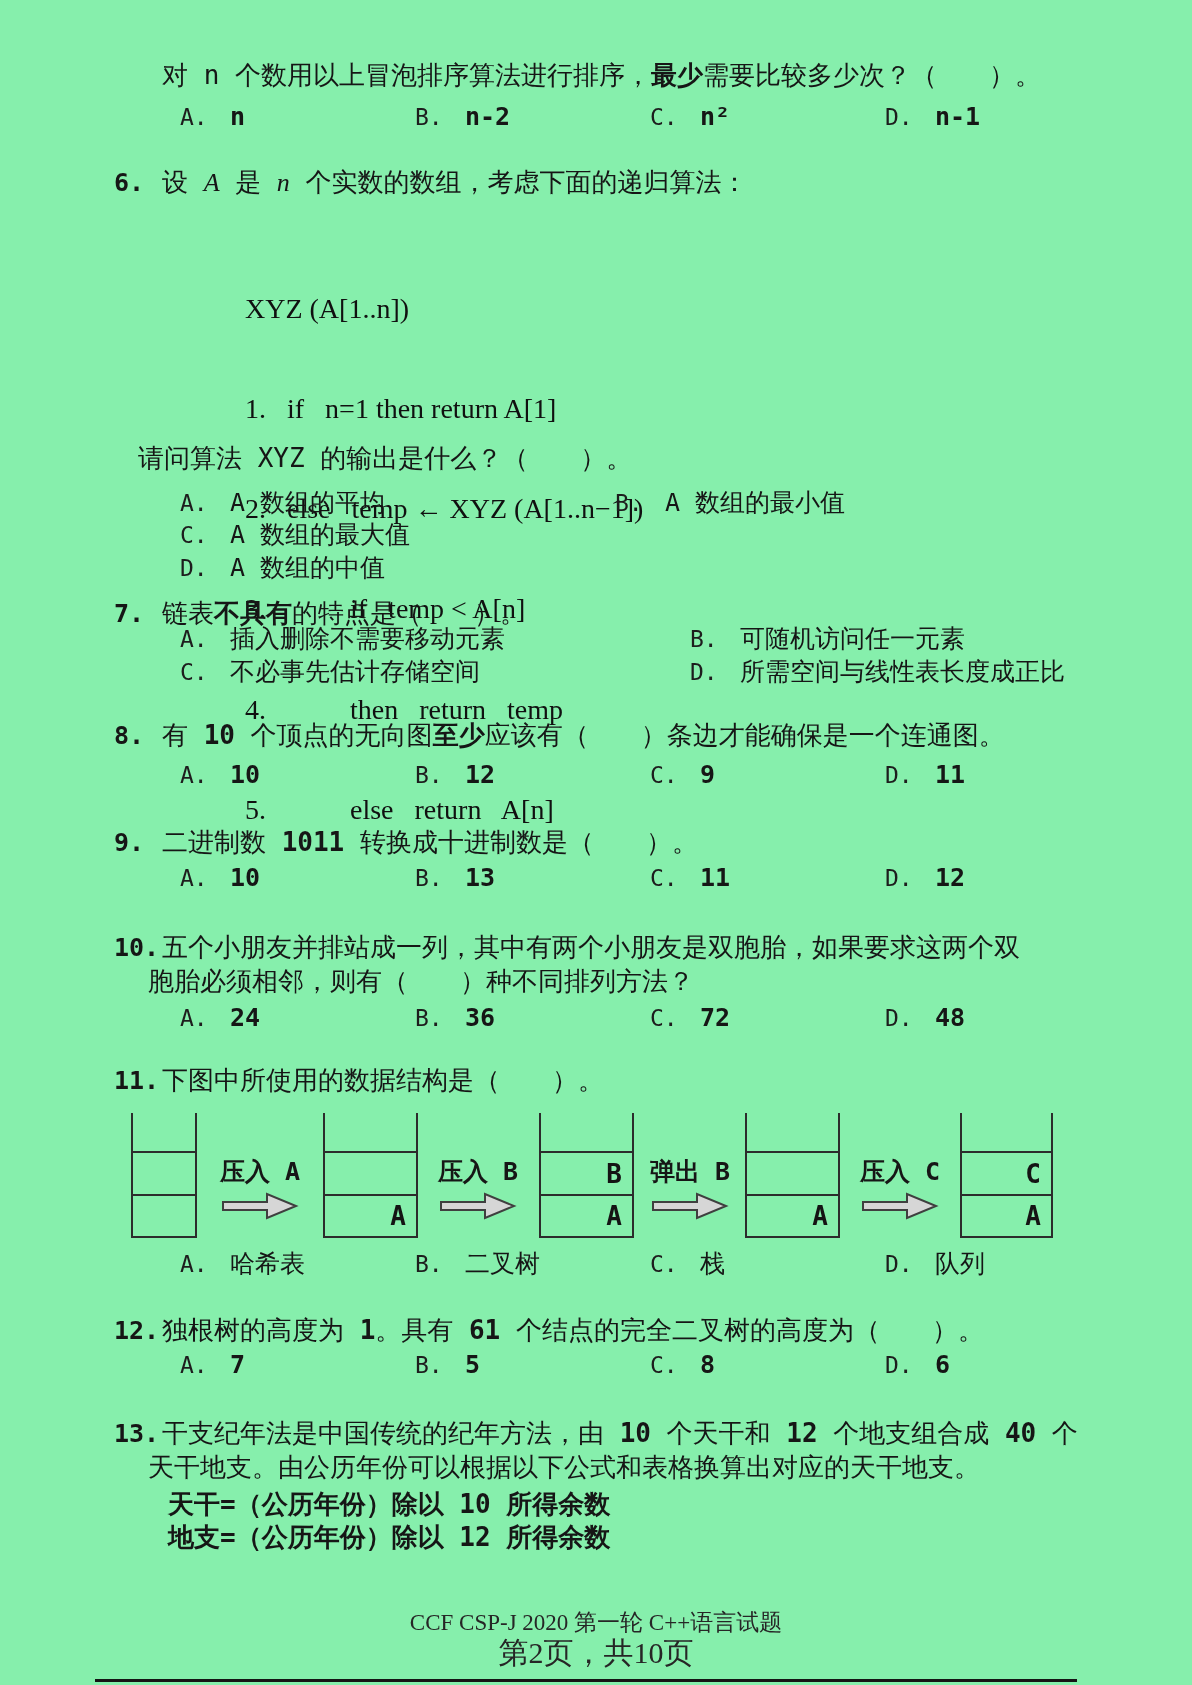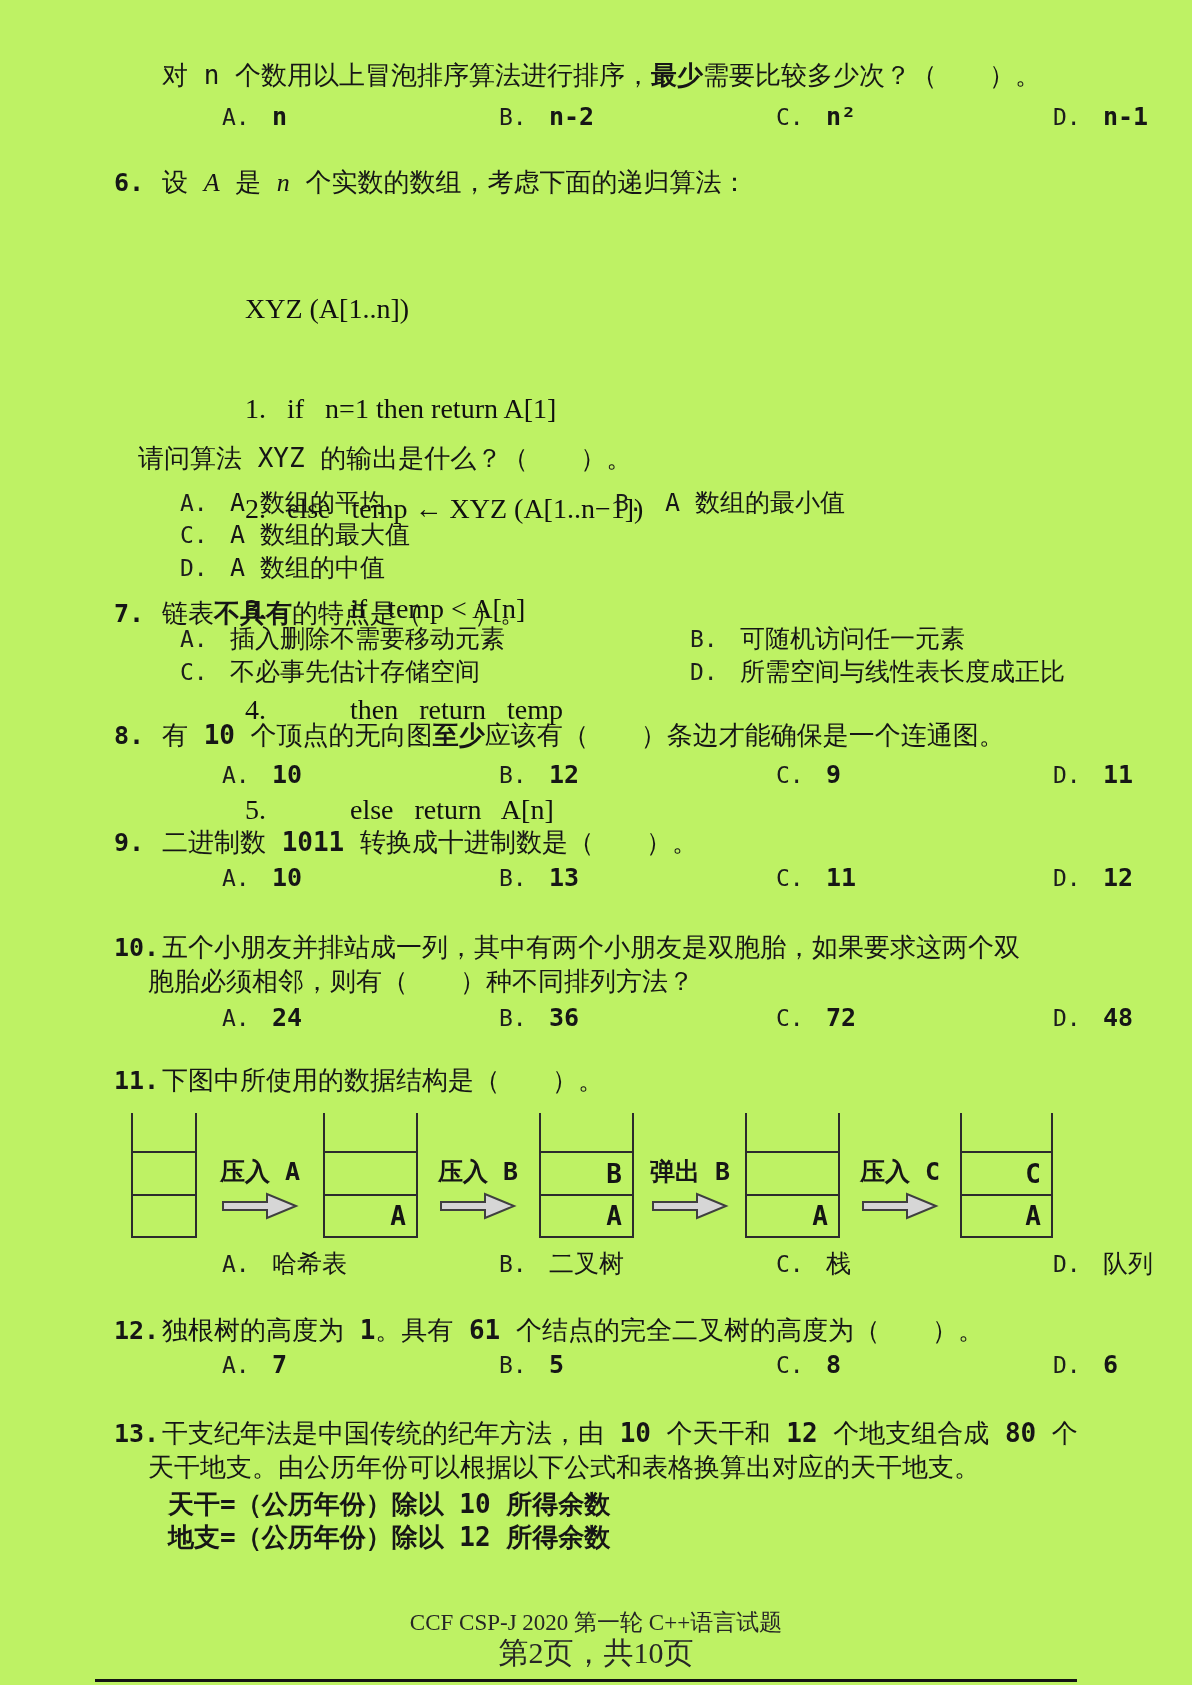--- a/index.html
+++ b/index.html
@@ -1,31 +1,31 @@
 <!DOCTYPE html>
 <html><head>
 <meta charset="utf-8">
 <style>
   html,body{margin:0;padding:0;background:#ffffff;}
   .page{
-    position:relative;width:1192px;height:1685px;background:#bef264;
+    position:relative;width:1192px;height:1685px;background:#86efac;
     overflow:hidden;color:#161616;
     font-family:"DejaVu Sans Mono","Liberation Serif",serif;
   }
   .abs{position:absolute;white-space:nowrap;}
   
   .qline{font-size:26px;line-height:30px;}
   .qnum{display:inline-block;min-width:48px;font-family:"DejaVu Sans Mono",monospace;font-weight:700;font-size:25px;}
   .b{font-weight:700;}
   .num{font-family:"DejaVu Sans Mono",monospace;font-weight:700;}
   .var{font-family:"Liberation Serif","DejaVu Serif",serif;font-style:italic;}
   
   .optrow{display:flex;}
   .opt{white-space:nowrap;}
-  .opt4{width:235px;margin-left:42px;}
+  .opt4{width:235px;}
   .opt6{width:435px;}
   .opt7{width:510px;}
   .olabel{display:inline-block;min-width:50px;font-family:"DejaVu Sans Mono",monospace;font-size:23px;color:#1d1d1d;}
   .oval{font-size:25px;}
   .oval.n{font-family:"DejaVu Sans Mono",monospace;font-weight:700;}
   
   .code{font-family:"Liberation Serif","DejaVu Serif",serif;font-size:28px;line-height:33.4px;white-space:pre;color:#101010;}
   
   .diagram{position:absolute;top:1113px;left:0;width:1192px;height:134px;padding-left:12px;}
   .stack{position:absolute;top:0;height:125px;border-left:2px solid #2c2c2c;border-right:2px solid #2c2c2c;border-bottom:2px solid #2c2c2c;box-sizing:border-box;}
@@ -217,21 +217,21 @@
     <span class="qnum">12.</span><span>独根树的高度为 </span><span class="num">1</span><span>。具有 </span><span class="num">61</span><span> 个结点的完全二叉树的高度为（　　）。</span>
   </div>
   <div class="abs optrow" style="top:1350px;left:180px;">
     <div class="opt opt4"><span class="olabel">A.</span><span class="oval n">7</span></div>
     <div class="opt opt4"><span class="olabel">B.</span><span class="oval n">5</span></div>
     <div class="opt opt4"><span class="olabel">C.</span><span class="oval n">8</span></div>
     <div class="opt opt4"><span class="olabel">D.</span><span class="oval n">6</span></div>
   </div>
 
   <div class="abs qline" style="top:1418px;left:114px;">
-    <span class="qnum">13.</span><span>干支纪年法是中国传统的纪年方法，由 </span><span class="num">10</span><span> 个天干和 </span><span class="num">12</span><span> 个地支组合成 </span><span class="num">80</span><span> 个</span>
+    <span class="qnum">13.</span><span>干支纪年法是中国传统的纪年方法，由 </span><span class="num">10</span><span> 个天干和 </span><span class="num">12</span><span> 个地支组合成 </span><span class="num">40</span><span> 个</span>
   </div>
   <div class="abs qline" style="top:1452px;left:148px;">天干地支。由公历年份可以根据以下公式和表格换算出对应的天干地支。</div>
   <div class="abs formula" style="top:1487px;left:168px;">天干=（公历年份）除以 10 所得余数</div>
   <div class="abs formula" style="top:1520px;left:168px;">地支=（公历年份）除以 12 所得余数</div>
 
   <div class="abs footer" style="top:1607px;font-size:23px;">CCF CSP-J 2020 第一轮 C++语言试题</div>
   <div class="abs footer" style="top:1633px;font-size:30px;">第2页，共10页</div>
 
   <div class="rule" style="top:1679px;left:95px;width:982px;height:3px;"></div>
 

